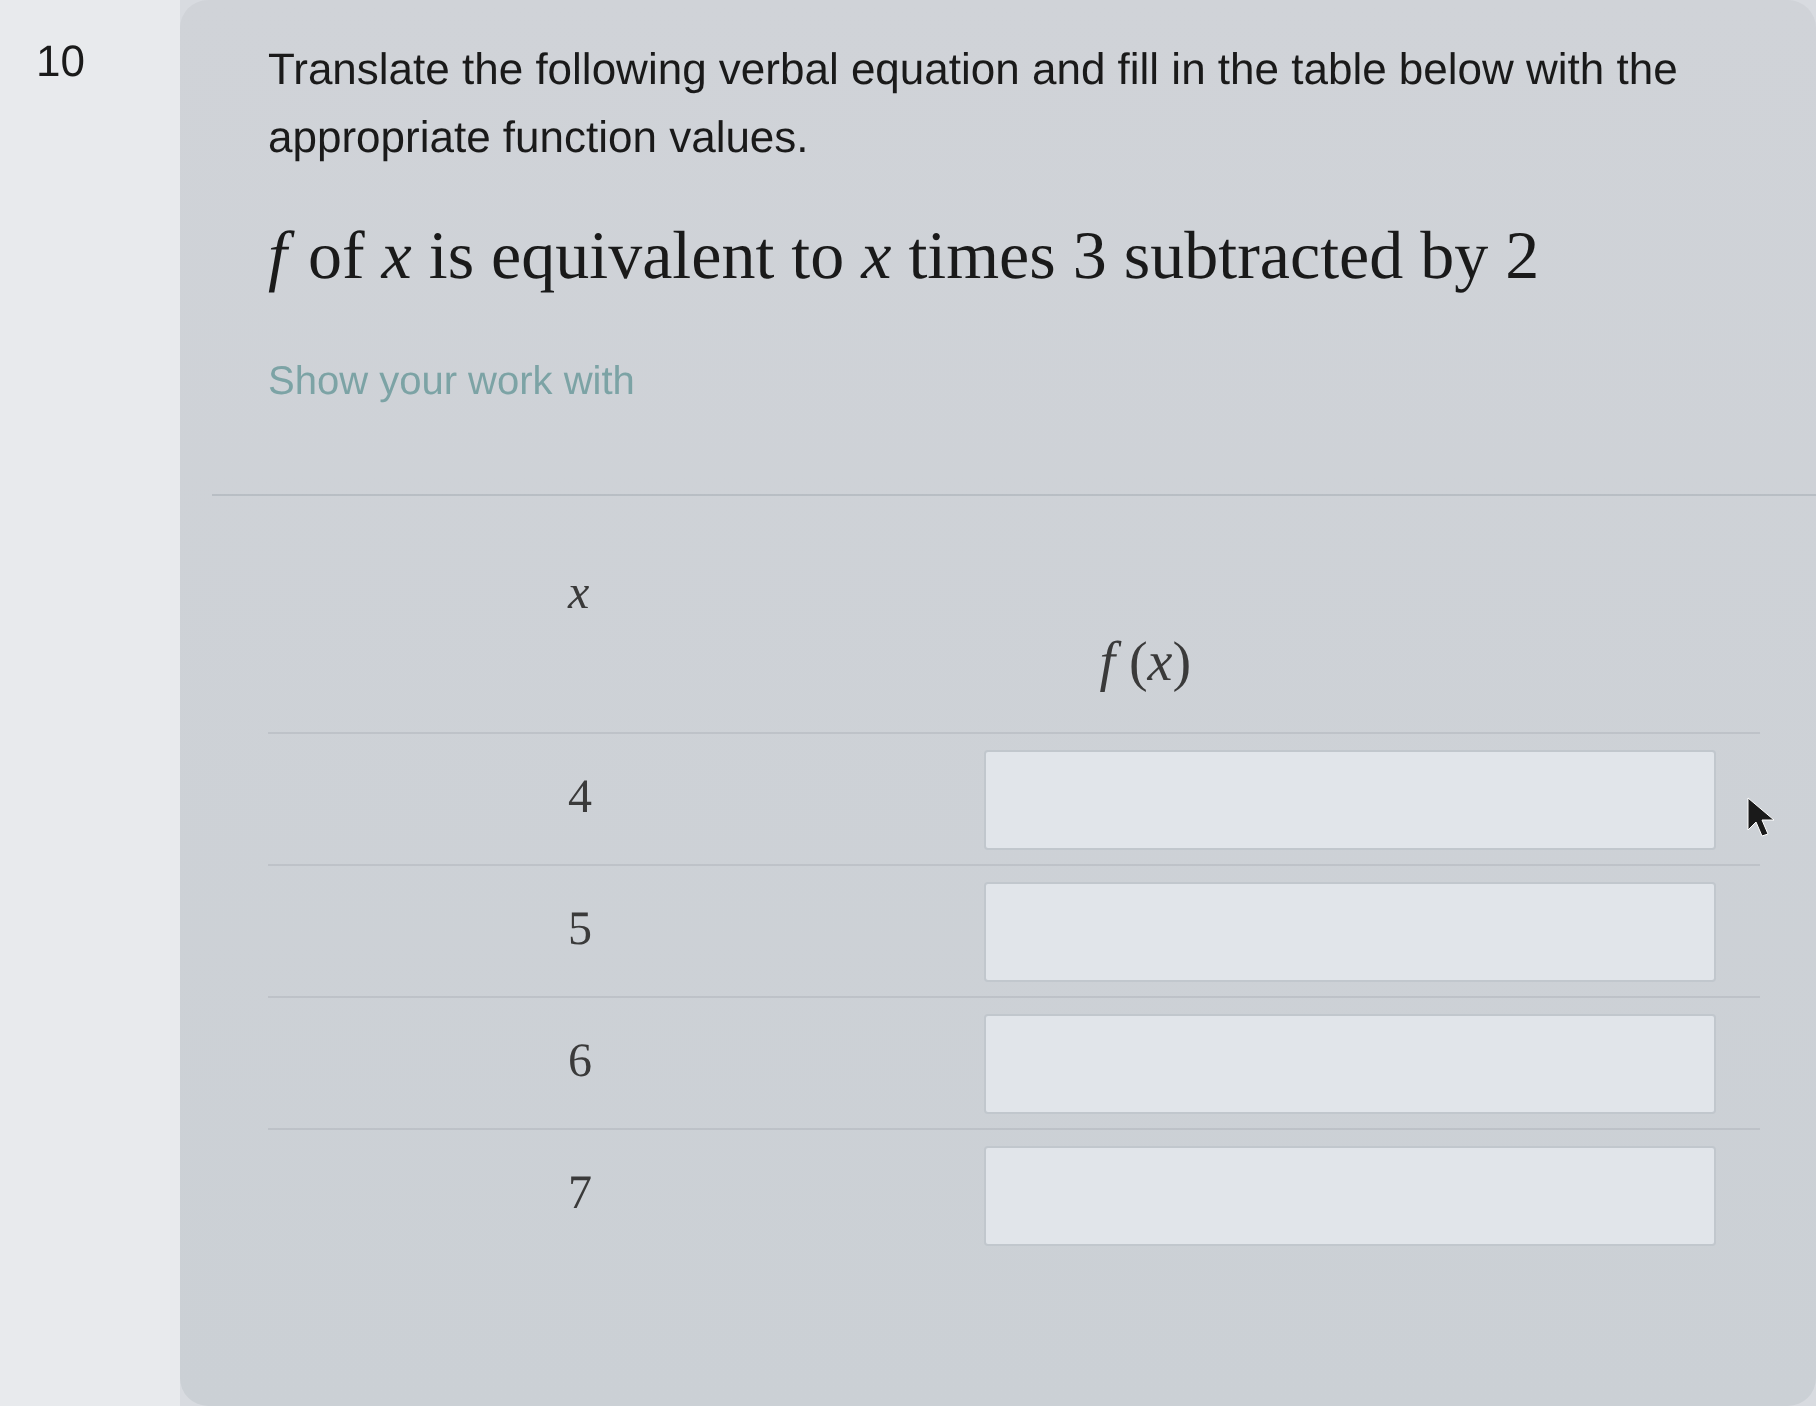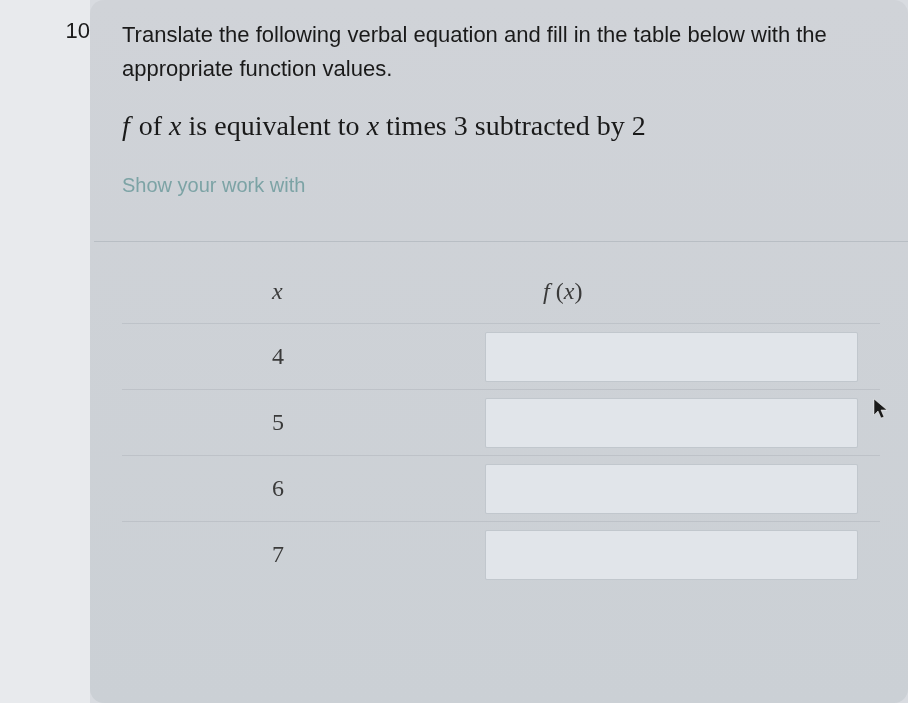--- a/index.html
+++ b/index.html
@@ -18,37 +18,36 @@
     .container {
       display: flex;
       height: 100%;
     }
     .question-number-col {
       width: 90px;
       background: #e8eaed;
       padding: 18px 0 0 18px;
       font-size: 22px;
       color: #1a1a1a;
-      text-align: right;
     }
     .content-col {
       flex: 1;
       background: linear-gradient(to bottom, #d0d3d8 0%, #cbd0d5 100%);
-      padding: 18px 28px 0 32px;
+      padding: 18px 28px 0 44px;
       position: relative;
       border-radius: 14px;
     }
     .question-text {
       font-size: 22px;
       color: #1a1a1a;
       line-height: 1.55;
       margin-bottom: 24px;
     }
     .equation-text {
-      font-size: 28px;
+      font-size: 34px;
       color: #1a1a1a;
       margin-bottom: 32px;
       font-family: Georgia, 'Times New Roman', serif;
     }
     .equation-text .math-var {
       font-style: italic;
       font-family: Georgia, 'Times New Roman', serif;
     }
     .equation-text .math-f {
       font-style: italic;
@@ -76,24 +75,25 @@
       width: 45%;
       padding-left: 150px;
       font-size: 24px;
       font-style: italic;
       font-family: Georgia, 'Times New Roman', serif;
       color: #3a3a3a;
     }
     .col-fx {
       width: 55%;
       padding-left: 80px;
-      font-size: 24px;
+      font-size: 28px;
       font-style: italic;
       font-family: Georgia, 'Times New Roman', serif;
       color: #3a3a3a;
+      margin-top: 32px;
     }
     .table-row {
       display: flex;
       align-items: center;
       height: 66px;
       border-top: 1px solid rgba(120,130,140,0.18);
     }
     .x-value {
       width: 45%;
       padding-left: 150px;

